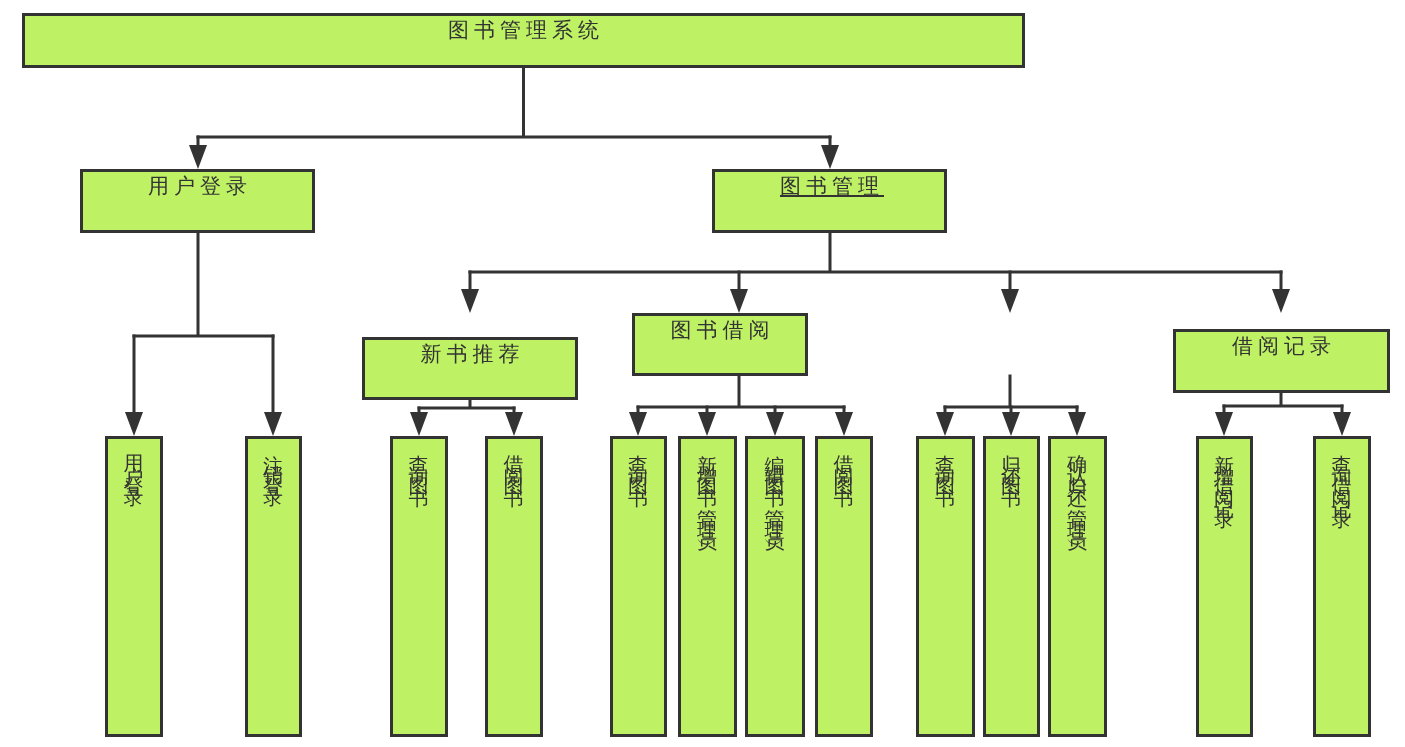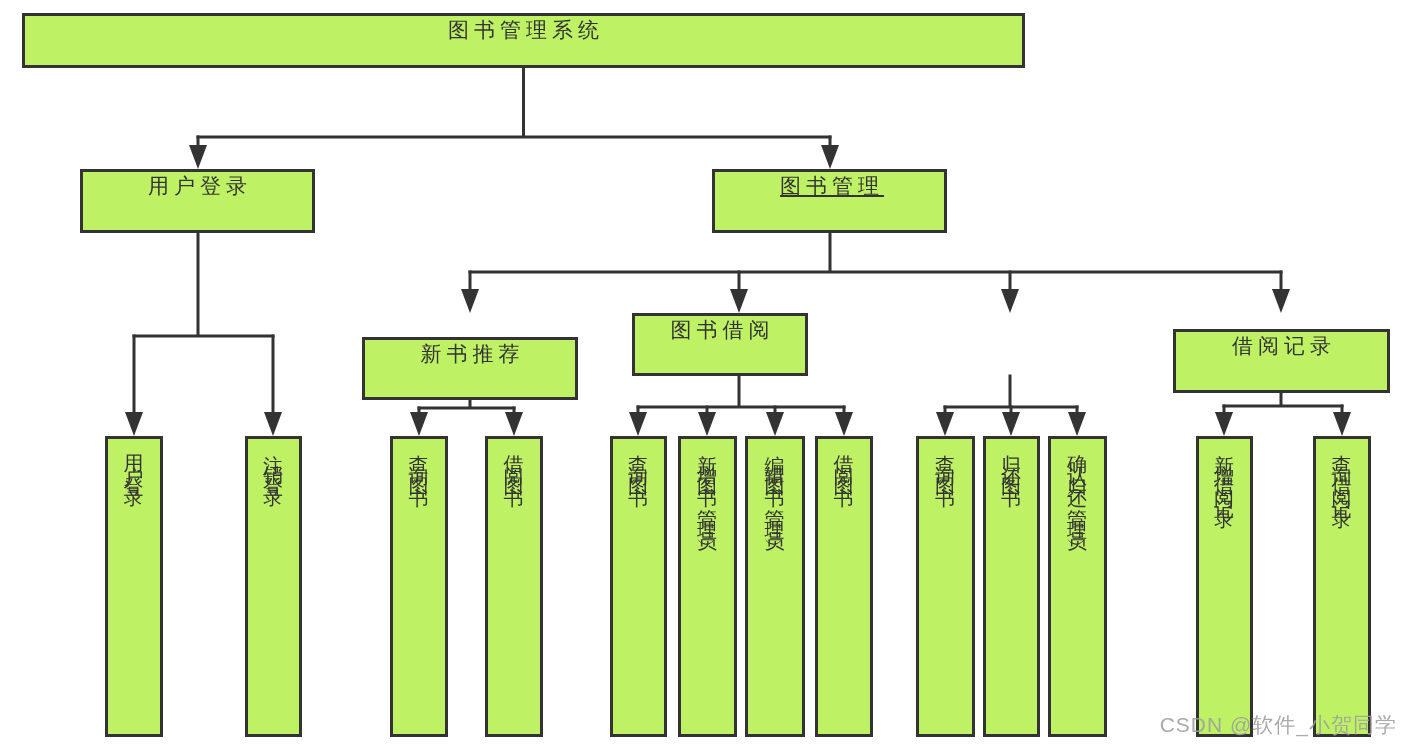--- a/index.html
+++ b/index.html
@@ -170,15 +170,14 @@
     <span class="vlabel">确认归还（管理员）</span>
   </div>
 
   <div class="node leaf" style="left:1196px; top:436px; width:57px; height:301px;">
     <span class="vlabel">新增借阅记录</span>
   </div>
   <div class="node leaf" style="left:1313px; top:436px; width:58px; height:301px;">
     <span class="vlabel">查询借阅记录</span>
   </div>
 
-  <div class="watermark">CSDN @软件_小贺同学</div>
 
 </div>
 
 </body></html>

